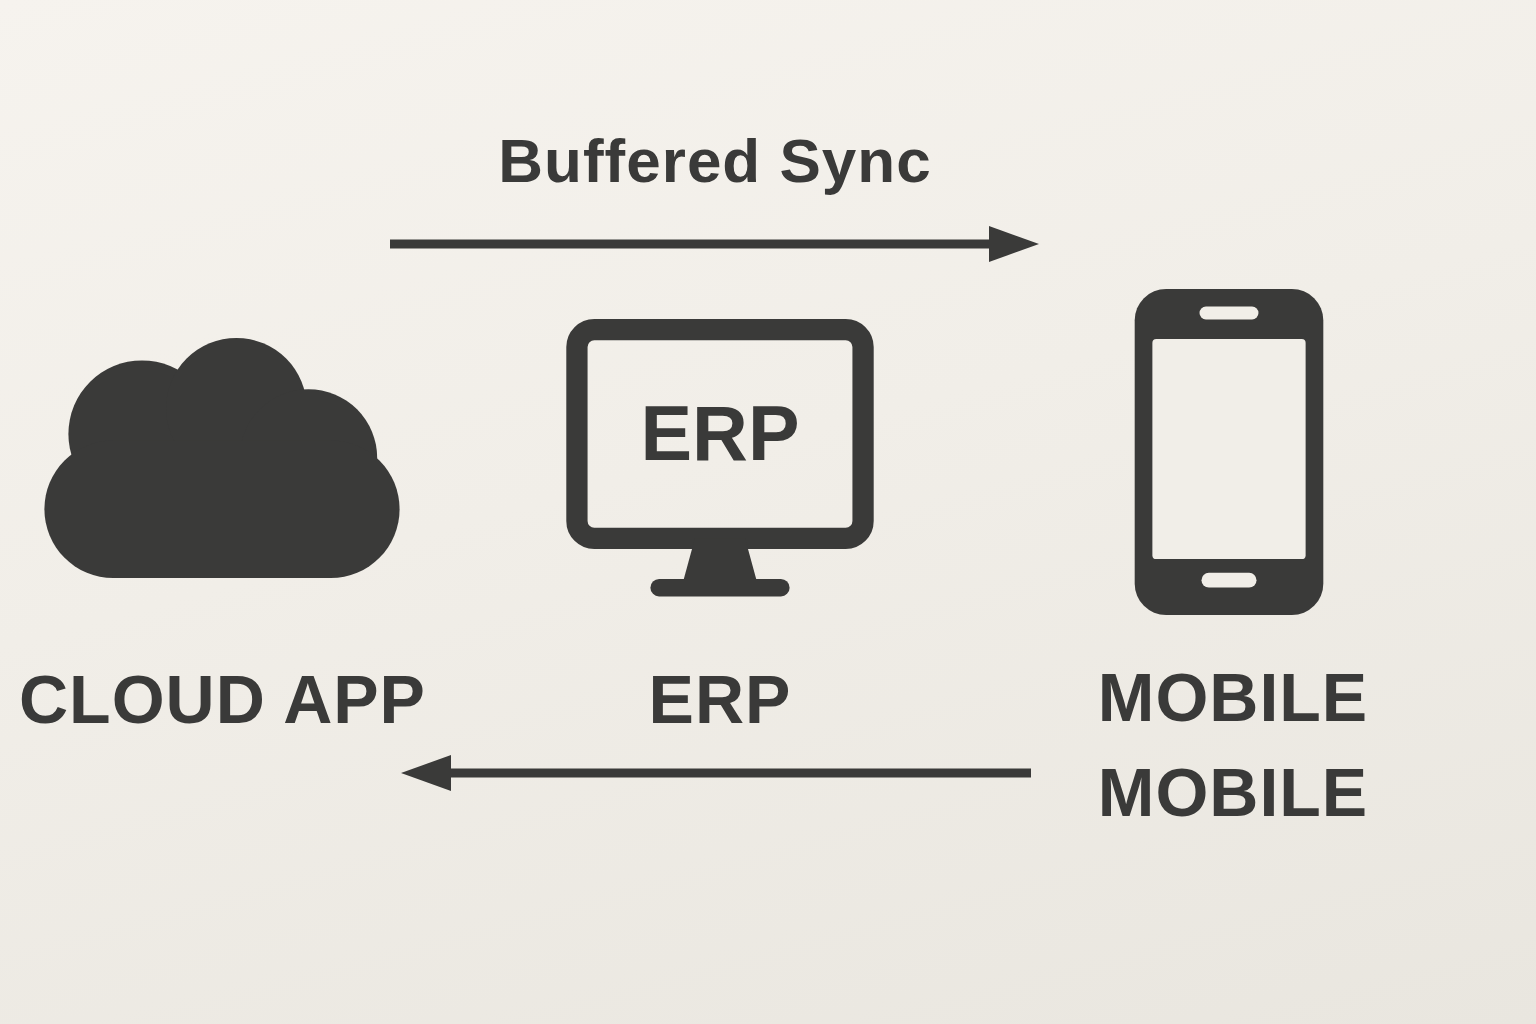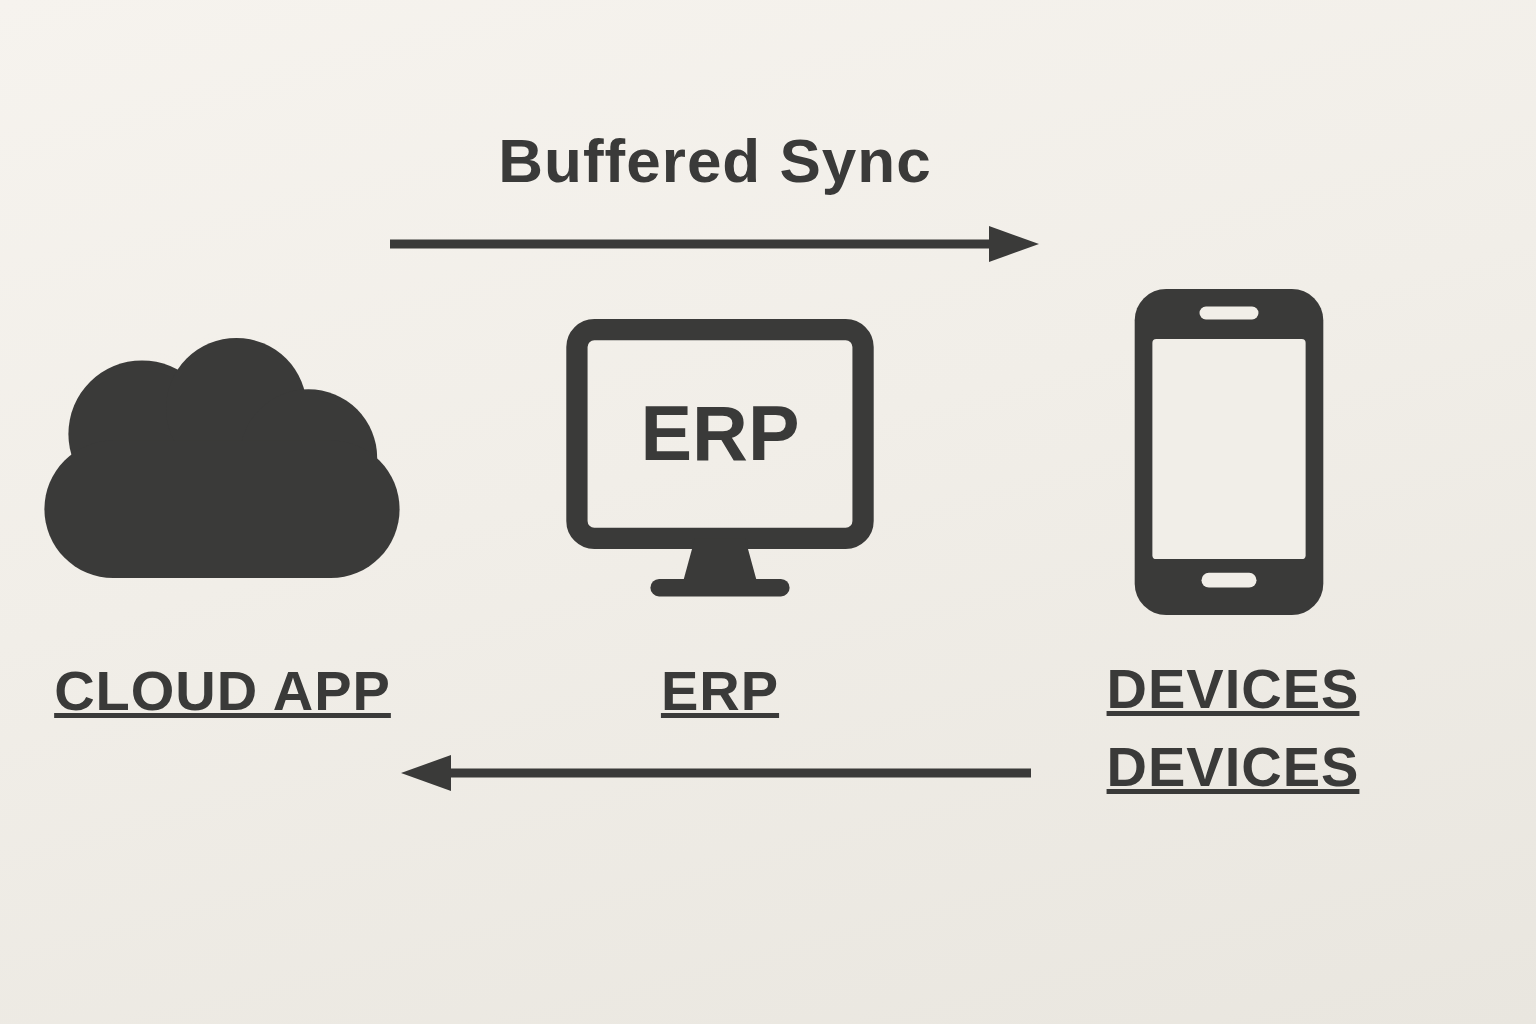--- a/index.html
+++ b/index.html
@@ -23,21 +23,21 @@
   }
   .abs{position:absolute;}
   .label{
     color:var(--ink);
     font-weight:bold;
     text-align:center;
     letter-spacing:1px;
     line-height:1.4;
   }
   .arrow-label{font-size:62px;}
-  .node-label{font-size:56px;text-decoration:underline;}
+  .node-label{font-size:68px;}
   .icon svg{display:block;width:100%;height:100%;}
   .ink-fill{fill:var(--ink);}
   .bg-fill{fill:var(--bg);}
   .ink-stroke{stroke:var(--ink);fill:none;}
   .screen-text{
     font-family:"Liberation Sans", sans-serif;
     font-weight:bold;
     fill:var(--ink);
   }
 </style>
@@ -81,21 +81,21 @@
 
   <div class="abs icon" style="left:1130px;top:285px;width:198px;height:334px;">
     <svg viewBox="0 0 200 340">
       <rect class="ink-fill" x="4" y="4" width="192" height="332" rx="32"></rect>
       <rect class="bg-fill" x="70" y="22" width="60" height="13" rx="6.5"></rect>
       <rect class="bg-fill" x="22" y="55" width="156" height="224" rx="4"></rect>
       <rect class="bg-fill" x="72" y="293" width="56" height="15" rx="7.5"></rect>
     </svg>
   </div>
 
-  <div class="abs label node-label" style="left:1043px;top:650px;width:380px;">DEVICES DEVICES</div>
+  <div class="abs label node-label" style="left:1043px;top:650px;width:380px;">MOBILE MOBILE</div>
 
   <div class="abs" style="left:395px;top:750px;width:640px;height:46px;">
     <svg viewBox="0 0 640 46" width="640" height="46">
       <line class="ink-stroke" x1="636" y1="23" x2="54" y2="23" stroke-width="9"></line>
       <polygon class="ink-fill" points="56,5 6,23 56,41"></polygon>
     </svg>
   </div>
 
 
 </div>

